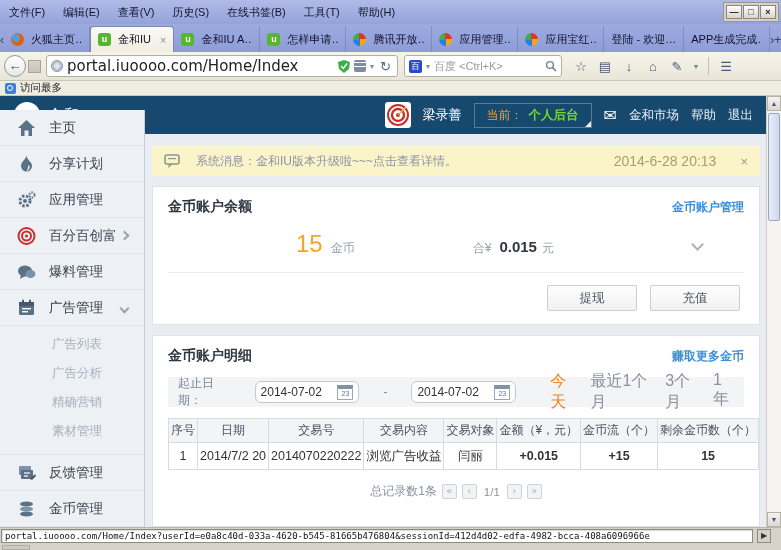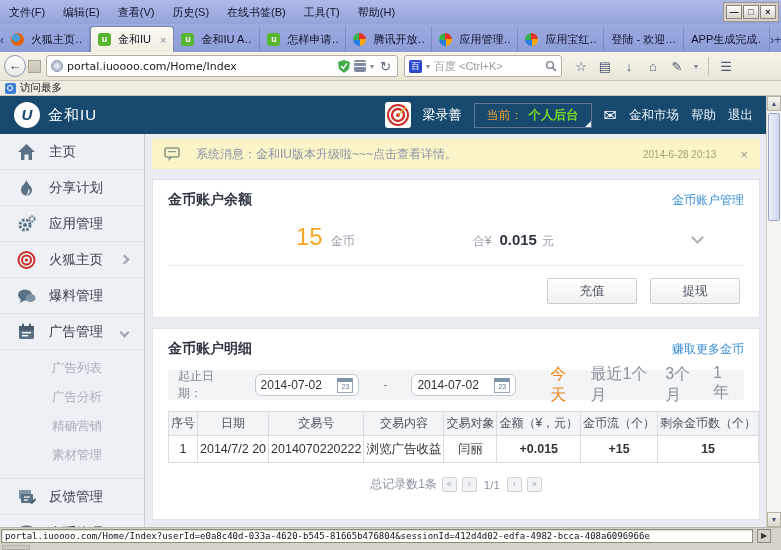--- a/index.html
+++ b/index.html
@@ -34,21 +34,21 @@
   .navbar { position:absolute; left:0; top:52px; width:781px; height:29px;
     background:linear-gradient(#f6f4ea,#e9e6d8); border-bottom:1px solid #c9c5b6; display:flex; align-items:center; padding:0 4px; }
   .backbtn { width:22px; height:22px; border:1px solid #8c98b4; border-radius:50%; background:linear-gradient(#fff,#e8e8e2);
     text-align:center; line-height:20px; font-size:13px; color:#33415f; margin-right:2px; }
   .fwdbox { width:13px; height:13px; border:1px solid #a8a498; background:
     linear-gradient(#d8d4c8,#c8c4b8); margin-right:5px; }
   .urlbox { width:352px; height:22px; background:#fff; border:1px solid #b3afa0; border-radius:3px;
     display:flex; align-items:center; padding:0 4px; gap:4px; }
   .globe { width:12px; height:12px; border:1px solid #8a93a3; border-radius:50%;
     background:radial-gradient(circle,#dfe6ef 0 40%,#b9c4d4 41% 100%); flex:0 0 auto; }
-  .urltext { flex:1; font-size:11px; color:#222; font-family:"DejaVu Sans",sans-serif; white-space:nowrap; overflow:hidden; }
+  .urltext { flex:1; font-size:15px; color:#222; font-family:"DejaVu Sans",sans-serif; white-space:nowrap; overflow:hidden; }
   .shield { width:12px; height:13px; flex:0 0 auto; }
   .blockicon { width:12px; height:12px; background:#7d8ca0; border-radius:2px; flex:0 0 auto;
     background-image:linear-gradient(transparent 2px,#fff 2px,#fff 3px,transparent 3px,transparent 6px,#fff 6px,#fff 7px,transparent 7px); }
   .smallcaret { font-size:8px; color:#8a8a8a; }
   .reload { font-size:13px; color:#5a6a85; margin:0 2px; }
   .searchbox { width:158px; height:22px; background:#fff; border:1px solid #b3afa0; border-radius:3px;
     display:flex; align-items:center; padding:0 4px; gap:4px; margin-left:6px; }
   .engine { width:13px; height:13px; background:#2b49c8; border-radius:2px; color:#fff; font-size:9px; line-height:13px; text-align:center; flex:0 0 auto; }
   .searchtext { flex:1; font-size:11px; color:#9a9a9a; white-space:nowrap; overflow:hidden; }
   .mag { flex:0 0 auto; }
@@ -76,42 +76,42 @@
   .avatar { width:26px; height:26px; background:#fff; border-radius:3px; display:flex; align-items:center; justify-content:center; }
   .username { color:#fff; font-size:13px; }
   .rolebox { position:relative; border:1px solid #5c7a96; padding:3px 12px; display:flex; gap:6px; align-items:center; }
   .role-label { color:#f2a52c; font-size:12px; }
   .role-value { color:#76d62a; font-size:12.5px; font-weight:bold; }
   .role-caret { position:absolute; right:0; bottom:0; width:0; height:0; border-left:6px solid transparent; border-bottom:6px solid #e8edf2; }
   .mailicon { color:#fff; font-size:16px; }
   .hdr-link { color:#e8eef4; font-size:12.5px; }
 
   
-  .content { position:absolute; left:0; top:38px; width:781px; height:393px; display:flex; }
+  .content { position:absolute; left:0; top:38px; width:781px; height:393px; display:flex;align-items:flex-end; }
   .sidebar { width:145px; background:#edf0f4; border-right:1px solid #c8cdd6; overflow:hidden; }
   .side-item { height:36px; display:flex; align-items:center; padding-left:17px; border-bottom:1px solid #e0e4ea; position:relative; }
   .side-icon { width:19px; height:18px; margin-right:13px; flex:0 0 auto; }
   .side-label { font-size:13.5px; color:#3b434f; }
   .chev { width:7px; height:7px; border-right:2px solid #9aa3b0; border-bottom:2px solid #9aa3b0; position:absolute; right:16px; }
   .chev.right { transform:rotate(-45deg); }
   .chev.down { transform:rotate(45deg); top:15px; }
   .side-sub { border-bottom:1px solid #e0e4ea; padding:4px 0 8px; }
   .sub-item { height:29px; line-height:29px; padding-left:52px; font-size:12.5px; color:#a9b1bd; }
 
   
   .main { flex:1; padding:0 21px 0 7px; overflow:hidden; }
   .notice { margin-top:5px; height:30px; background:#fbf4c8; display:flex; align-items:center; padding:0 12px; gap:10px; }
   .notice-text { font-size:12px; color:#8b93a6; margin-left:4px; }
-  .notice-time { margin-left:auto; font-size:10px; color:#a8a06a; }
+  .notice-time { margin-left:auto; font-size:14px; color:#a8a06a; }
   .notice-close { color:#9a9a86; font-size:13px; margin-left:14px; }
 
   .panel { background:#fff; border:1px solid #dfe3e8; margin-top:10px; padding:11px 15px 13px; }
   .panel-head { display:flex; align-items:center; }
   .panel-title { font-size:14px; font-weight:bold; color:#2e3642; }
-  .panel-link { margin-left:auto; font-size:12px; color:#3a8fd9; }
+  .panel-link { margin-left:auto; font-size:12px; color:#3a8fd9;font-weight:bold; }
 
   .balance-row { display:flex; align-items:baseline; margin-top:14px; }
   .coins-num { font-size:24px; color:#f5a623; margin-left:128px; }
   .coins-unit { font-size:12px; color:#9aa0aa; margin-left:8px; }
   .amt-label { font-size:12px; color:#9aa0aa; margin-left:118px; }
   .amt-num { font-size:15px; font-weight:bold; color:#2e3642; margin-left:8px; }
   .amt-unit { font-size:12px; color:#9aa0aa; margin-left:5px; }
   .bal-caret { margin-left:auto; margin-right:42px; width:9px; height:9px; border-right:2px solid #a8b0ba; border-bottom:2px solid #a8b0ba; transform:rotate(45deg); align-self:center; }
   .bal-divider { height:1px; background:#e8eaee; margin-top:14px; }
   .btn-row { display:flex; justify-content:flex-end; gap:13px; margin-top:12px; padding-right:4px; }
@@ -309,21 +309,21 @@
             <circle cx="15" cy="4" r="2.6" fill="none" stroke="#5b7186" stroke-width="2" stroke-dasharray="1.6 1.2"></circle>
           </svg>
           <span class="side-label">应用管理</span>
         </div>
         <div class="side-item">
           <svg class="side-icon" viewBox="0 0 19 18">
             <circle cx="9.5" cy="9" r="8" fill="none" stroke="#c9302c" stroke-width="2"></circle>
             <circle cx="9.5" cy="9" r="4.5" fill="none" stroke="#c9302c" stroke-width="2"></circle>
             <circle cx="9.5" cy="9" r="1.6" fill="#c9302c"></circle>
           </svg>
-          <span class="side-label">火狐主页</span>
+          <span class="side-label">百分百创富</span>
           <span class="chev right"></span>
         </div>
         <div class="side-item">
           <svg class="side-icon" viewBox="0 0 19 18">
             <ellipse cx="8" cy="8" rx="7" ry="5.5" fill="#5b7186"></ellipse>
             <path d="M4 12 L3 16 L8 13 Z" fill="#5b7186"></path>
             <ellipse cx="13.5" cy="11" rx="5" ry="4" fill="#7d93a8"></ellipse>
           </svg>
           <span class="side-label">爆料管理</span>
         </div>
@@ -386,22 +386,22 @@
           <div class="balance-row">
             <span class="coins-num">15</span>
             <span class="coins-unit">金币</span>
             <span class="amt-label">合¥</span>
             <span class="amt-num">0.015</span>
             <span class="amt-unit">元</span>
             <span class="bal-caret"></span>
           </div>
           <div class="bal-divider"></div>
           <div class="btn-row">
+            <div class="btn">提现</div>
             <div class="btn">充值</div>
-            <div class="btn">提现</div>
           </div>
         </div>
 
         <div class="panel" style="padding-bottom:26px;">
           <div class="panel-head">
             <span class="panel-title">金币账户明细</span>
             <span class="panel-link">赚取更多金币</span>
           </div>
           <div class="filter-row">
             <span class="f-label">起止日期：</span>

